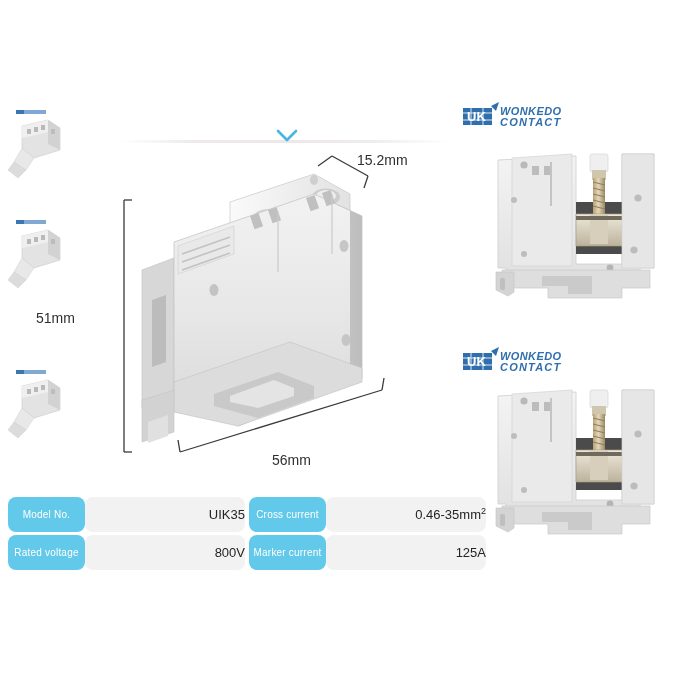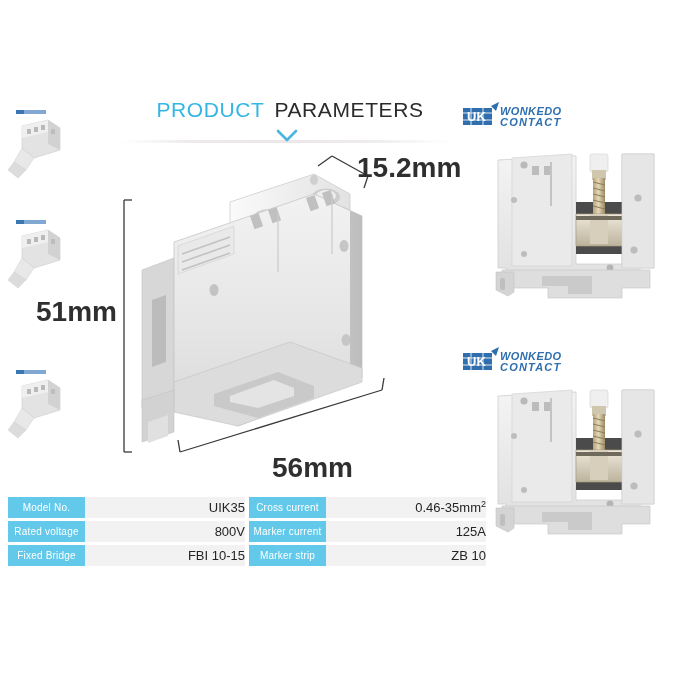--- a/index.html
+++ b/index.html
@@ -78,26 +78,25 @@
     left: 118px;
     top: 150px;
     width: 300px;
     height: 320px;
   }
   .hero svg { display: block; }
 
   .dim-label {
     position: absolute;
     color: #2f2f2f;
-    font-size: 28px;
+    font-size: 14px;
     white-space: nowrap;
-    font-weight: bold;
   }
   .dim-152 { left: 357px; top: 152px; }
-  .dim-51  { left: 36px;  top: 296px; }
+  .dim-51  { left: 36px;  top: 310px; }
   .dim-56  { left: 272px; top: 452px; }
 
   
   .photo {
     position: absolute;
     width: 215px;
     height: 185px;
   }
   .photo-top { left: 472px; top: 142px; }
   .photo-bot { left: 472px; top: 378px; }
@@ -117,23 +116,24 @@
   
   .spec-table {
     position: absolute;
     left: 8px;
     top: 494px;
     width: 478px;
     border-collapse: separate;
     border-spacing: 0 3px;
   }
   .spec-table td {
-    height: 21px;
+    height: 35px;
     padding: 0;
     vertical-align: middle;
+    border-radius: 8px;
   }
   .cell-key {
     background: #62c9ea;
     color: #ffffff;
     font-size: 10px;
     text-align: center;
     width: 77px;
     letter-spacing: 0.2px;
   }
   .cell-val {
@@ -147,23 +147,20 @@
     width: 4px;
     background: transparent;
   }
   .sup { font-size: 9px; vertical-align: super; }
 </style>
 </head>
 <body>
 
 <div id="page">
 
-  <div class="header-title">
-    <span class="title-product">PRODUCT</span><span class="title-parameters">PARAMETERS</span>
-  </div>
 
   <div class="header-divider"></div>
 
   <div class="header-chevron">
     <svg width="22" height="16" viewBox="0 0 22 16">
       <path d="M2 3 L11 12 L20 3" fill="none" stroke="#4ab6e0" stroke-width="2.6" stroke-linecap="round" stroke-linejoin="round"></path>
     </svg>
   </div>
 
   <div class="thumb thumb-1">
@@ -477,23 +474,16 @@
         <td class="cell-key">Cross current</td>
         <td class="cell-val"><span>0.46-35mm</span><span class="sup">2</span></td>
       </tr>
       <tr>
         <td class="cell-key">Rated voltage</td>
         <td class="cell-val">800V</td>
         <td class="cell-gap"></td>
         <td class="cell-key">Marker current</td>
         <td class="cell-val">125A</td>
       </tr>
-      <tr>
-        <td class="cell-key">Fixed Bridge</td>
-        <td class="cell-val">FBI 10-15</td>
-        <td class="cell-gap"></td>
-        <td class="cell-key">Marker strip</td>
-        <td class="cell-val">ZB 10</td>
-      </tr>
     </tbody>
   </table>
 
 </div>
 
 </body></html>

